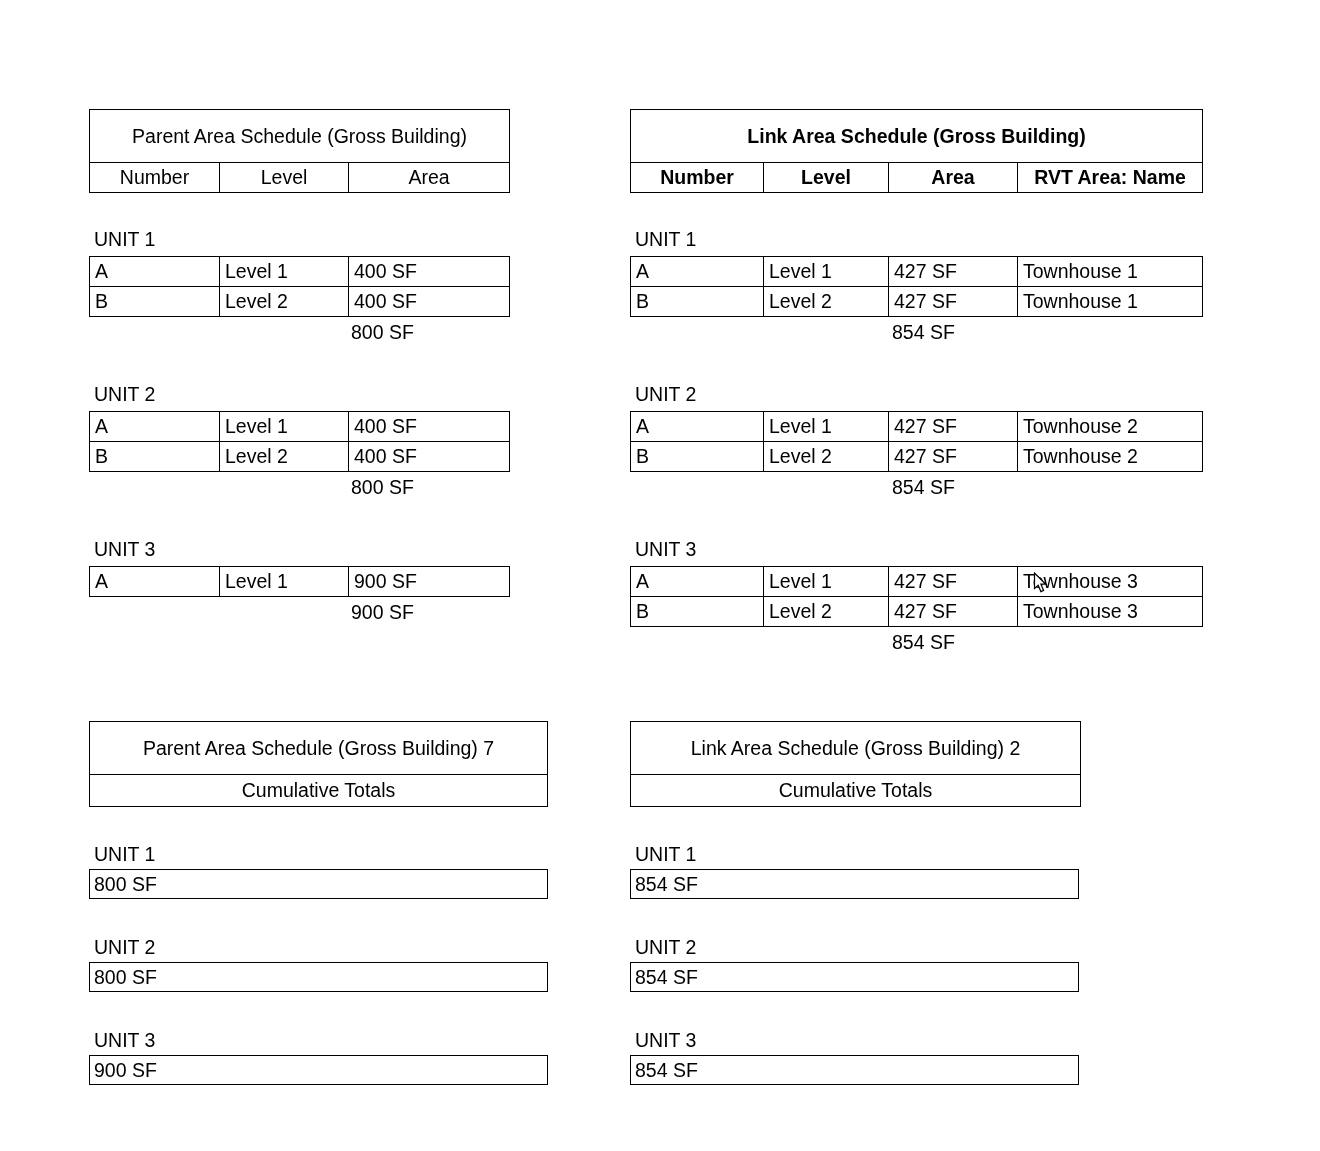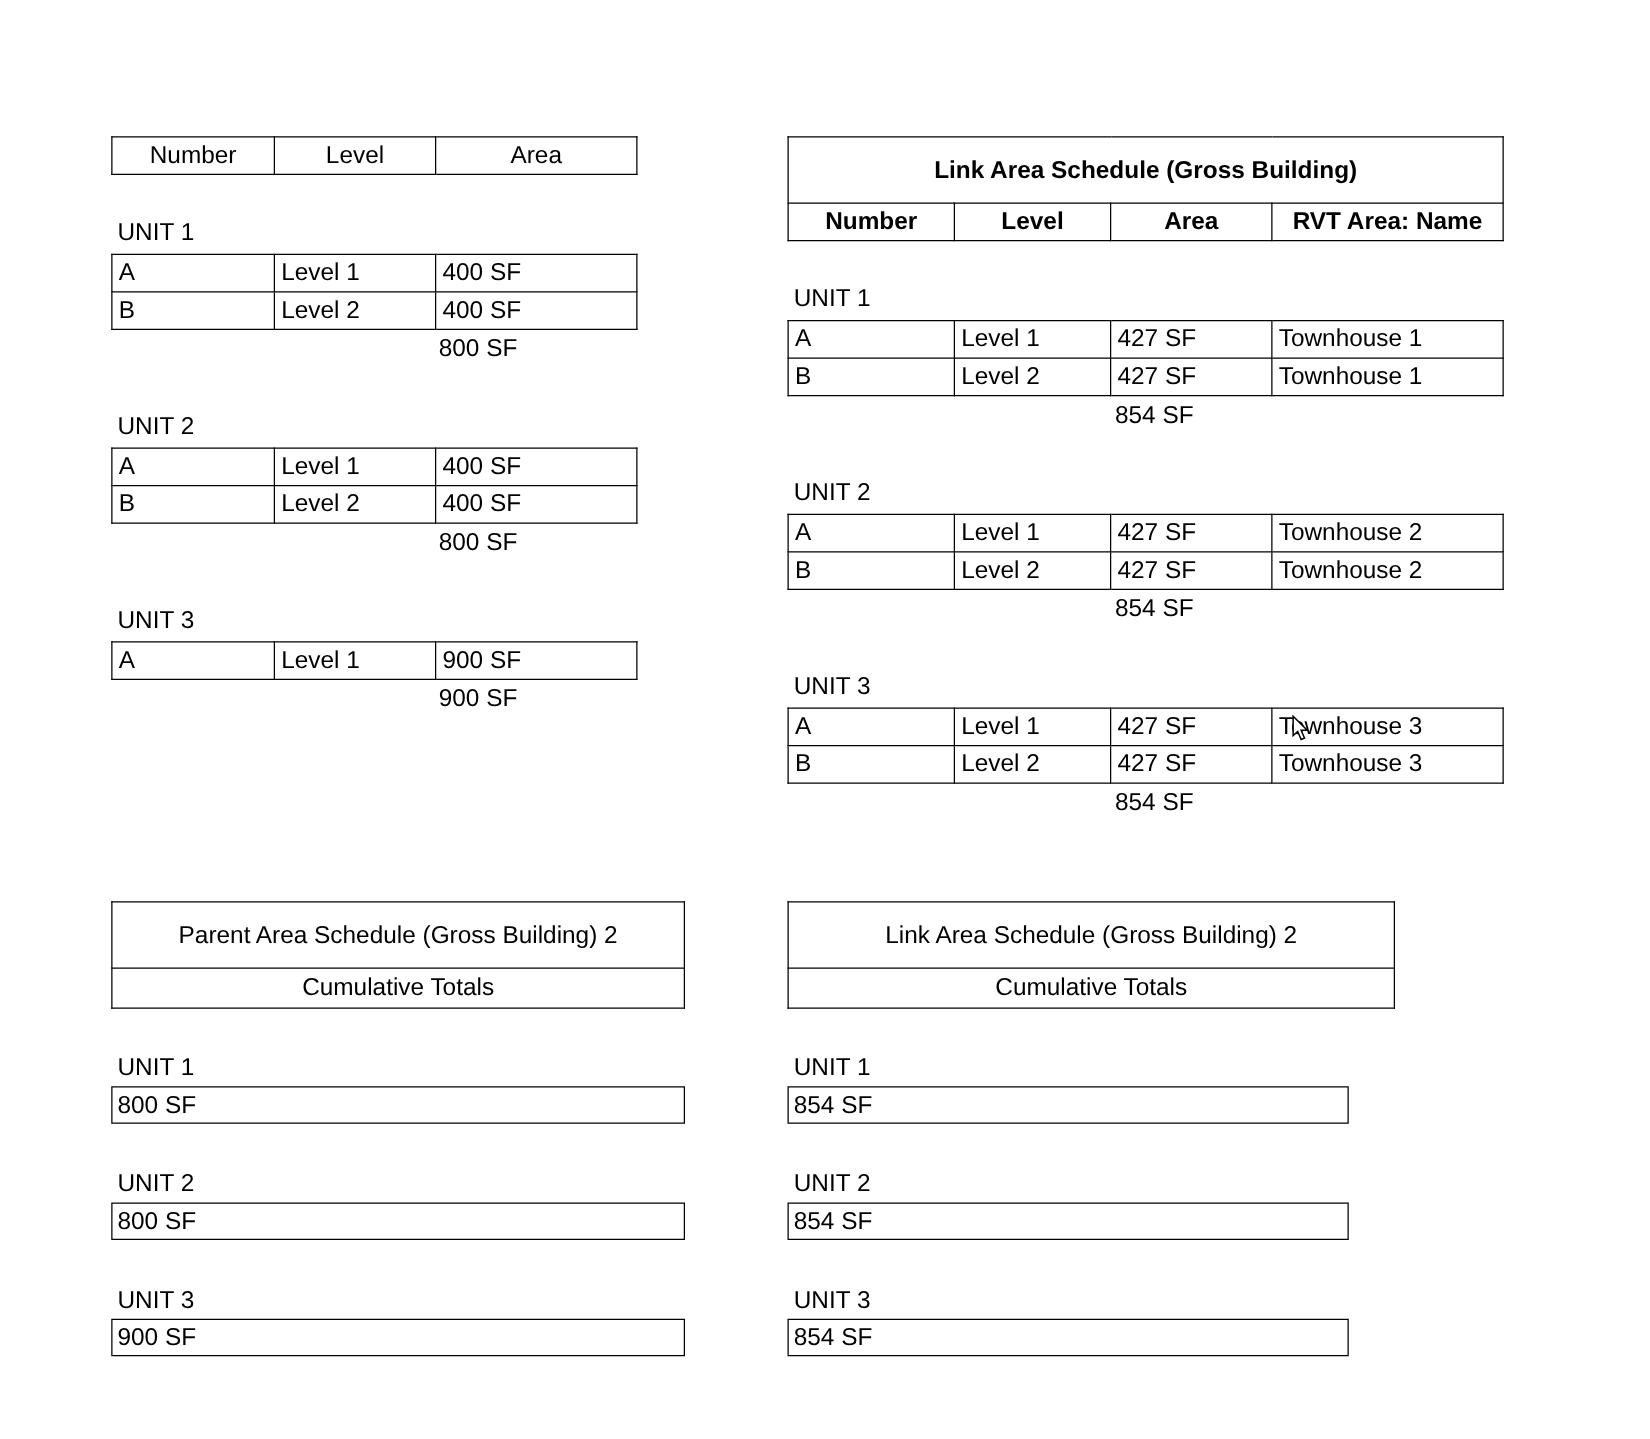--- a/index.html
+++ b/index.html
@@ -57,20 +57,23 @@
 <div class="page">
 
   <div class="block" style="left:89px; top:109px; width:420px;">
     <table style="width:420px;">
       <colgroup>
           <col style="width:130px">
           <col style="width:129px">
           <col style="width:161px">
         </colgroup>
       <tbody>
+          <tr>
+            <td class="title" colspan="3">Parent Area Schedule (Gross Building)</td>
+          </tr>
       <tr>
         <td class="colhead">Number</td>
         <td class="colhead">Level</td>
         <td class="colhead">Area</td>
       </tr>
     </tbody>
       </table>
 
     <div class="group first">
       <div class="group-label">UNIT 1</div>
@@ -240,21 +243,21 @@
       </tbody>
         </table>
       <div class="group-total">854 SF</div>
     </div>
   </div>
 
   <div class="block" style="left:89px; top:721px; width:459px;">
     <table style="width:459px;">
       <tbody>
           <tr>
-            <td class="title">Parent Area Schedule (Gross Building) 2</td>
+            <td class="title">Parent Area Schedule (Gross Building) 7</td>
           </tr>
       <tr>
             <td class="subhead">Cumulative Totals</td>
           </tr>
     </tbody>
       </table>
 
     <div class="bgroup first">
       <div class="group-label">UNIT 1</div>
       <div class="valuebox">800 SF</div>
@@ -263,21 +266,21 @@
       <div class="group-label">UNIT 2</div>
       <div class="valuebox">800 SF</div>
     </div>
     <div class="bgroup">
       <div class="group-label">UNIT 3</div>
       <div class="valuebox">900 SF</div>
     </div>
   </div>
 
   <div class="block" style="left:630px; top:721px; width:449px;">
-    <table style="width:486px;">
+    <table style="width:451px;">
       <tbody>
           <tr>
             <td class="title">Link Area Schedule (Gross Building) 2</td>
           </tr>
       <tr>
             <td class="subhead">Cumulative Totals</td>
           </tr>
     </tbody>
       </table>
 

